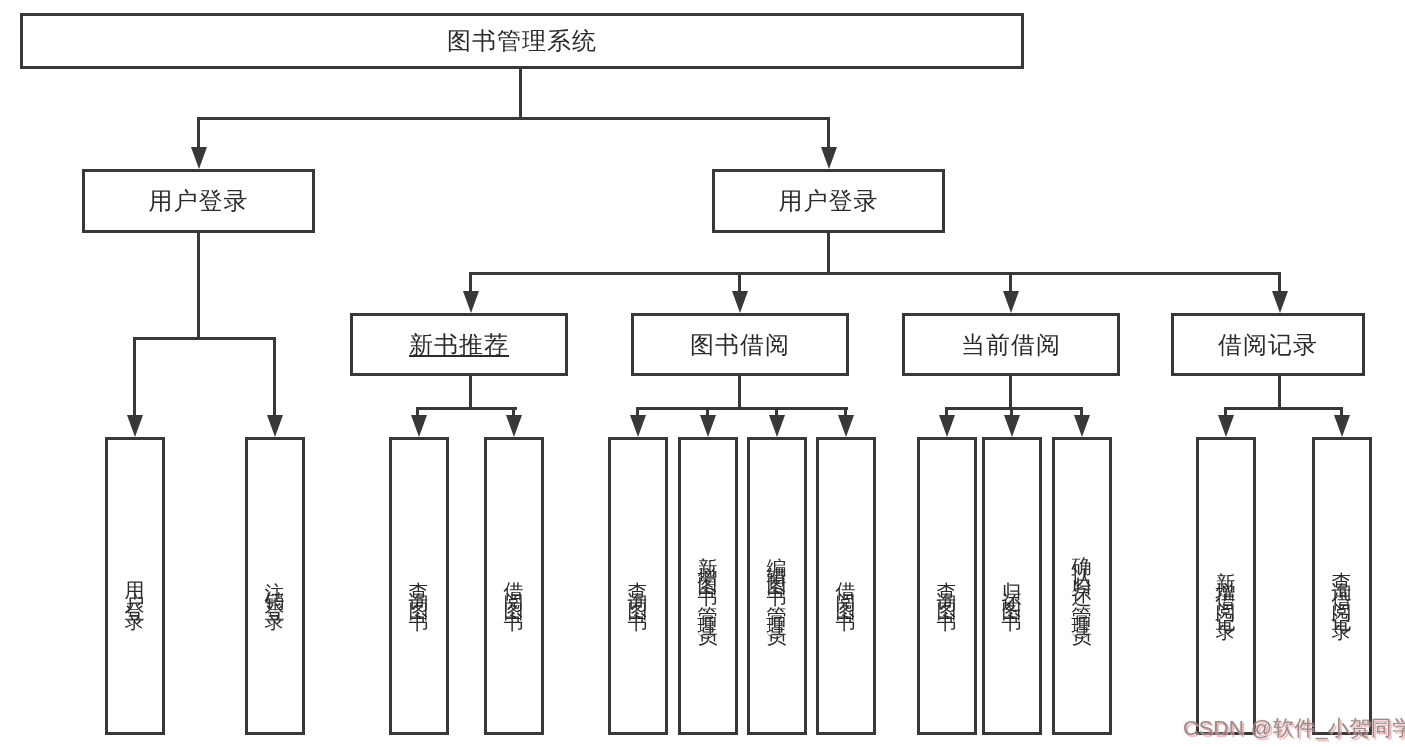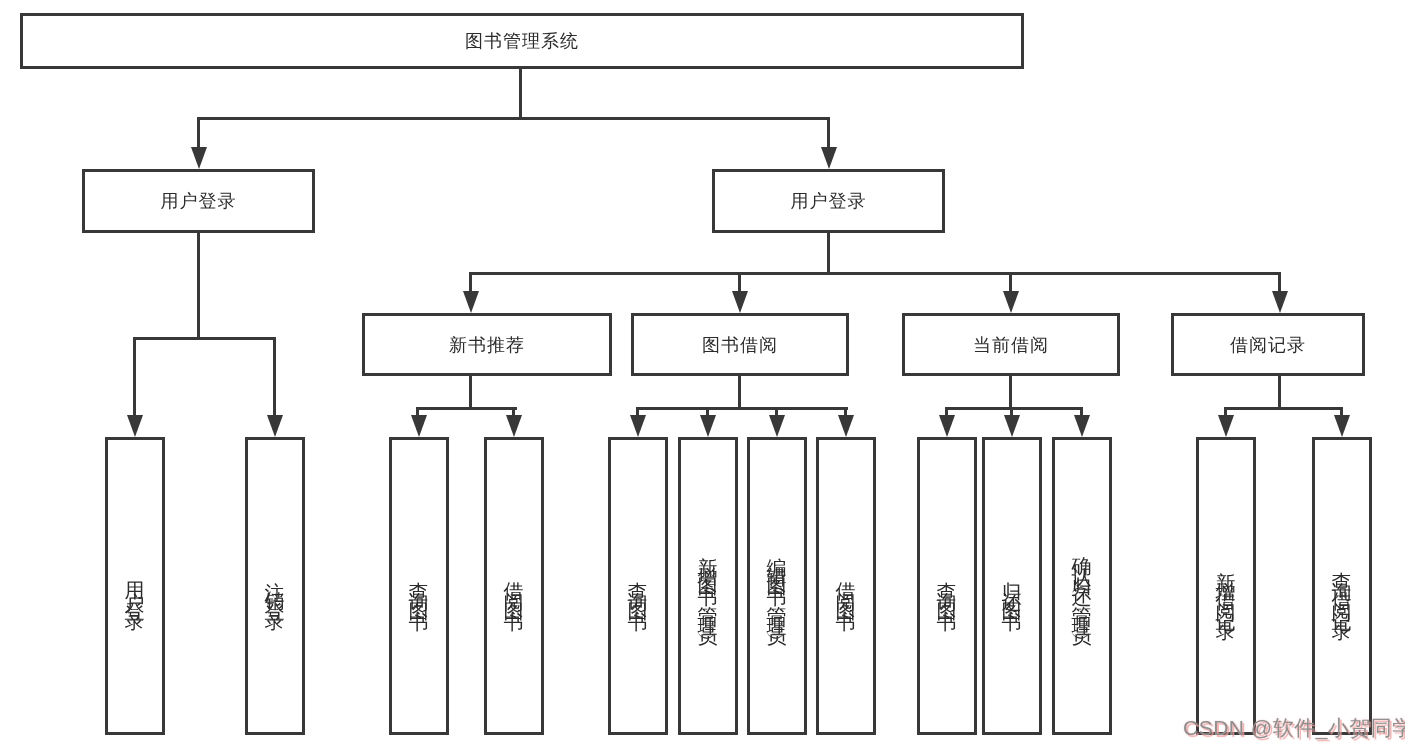--- a/index.html
+++ b/index.html
@@ -15,21 +15,21 @@
     position:absolute;
     box-sizing:border-box;
     background:#ffffff;
     border:3px solid #383838;
     display:flex;
     align-items:center;
     justify-content:center;
     z-index:2;
   }
   .box .lbl{
-    font-size:18px;
+    font-size:24px;
     letter-spacing:1px;
     color:#2b2b2b;
     white-space:nowrap;
   }
   .leaf .lbl{
     writing-mode:vertical-rl;
     text-orientation:mixed;
     font-size:20px;
     letter-spacing:10px;
     line-height:1;
@@ -127,21 +127,21 @@
     <span class="lbl">图书管理系统</span>
   </div>
 
   <div class="box" style="left:82px;top:169px;width:233px;height:64px;">
     <span class="lbl">用户登录</span>
   </div>
   <div class="box" style="left:712px;top:169px;width:233px;height:64px;">
     <span class="lbl">用户登录</span>
   </div>
 
-  <div class="box" style="left:362px;top:313px;width:250px;height:63px;">
+  <div class="box" style="left:350px;top:313px;width:218px;height:63px;text-decoration:underline;">
     <span class="lbl">新书推荐</span>
   </div>
   <div class="box" style="left:902px;top:313px;width:218px;height:63px;">
     <span class="lbl">当前借阅</span>
   </div>
   <div class="box" style="left:631px;top:313px;width:218px;height:63px;">
     <span class="lbl">图书借阅</span>
   </div>
   <div class="box" style="left:1171px;top:313px;width:194px;height:63px;">
     <span class="lbl">借阅记录</span>

